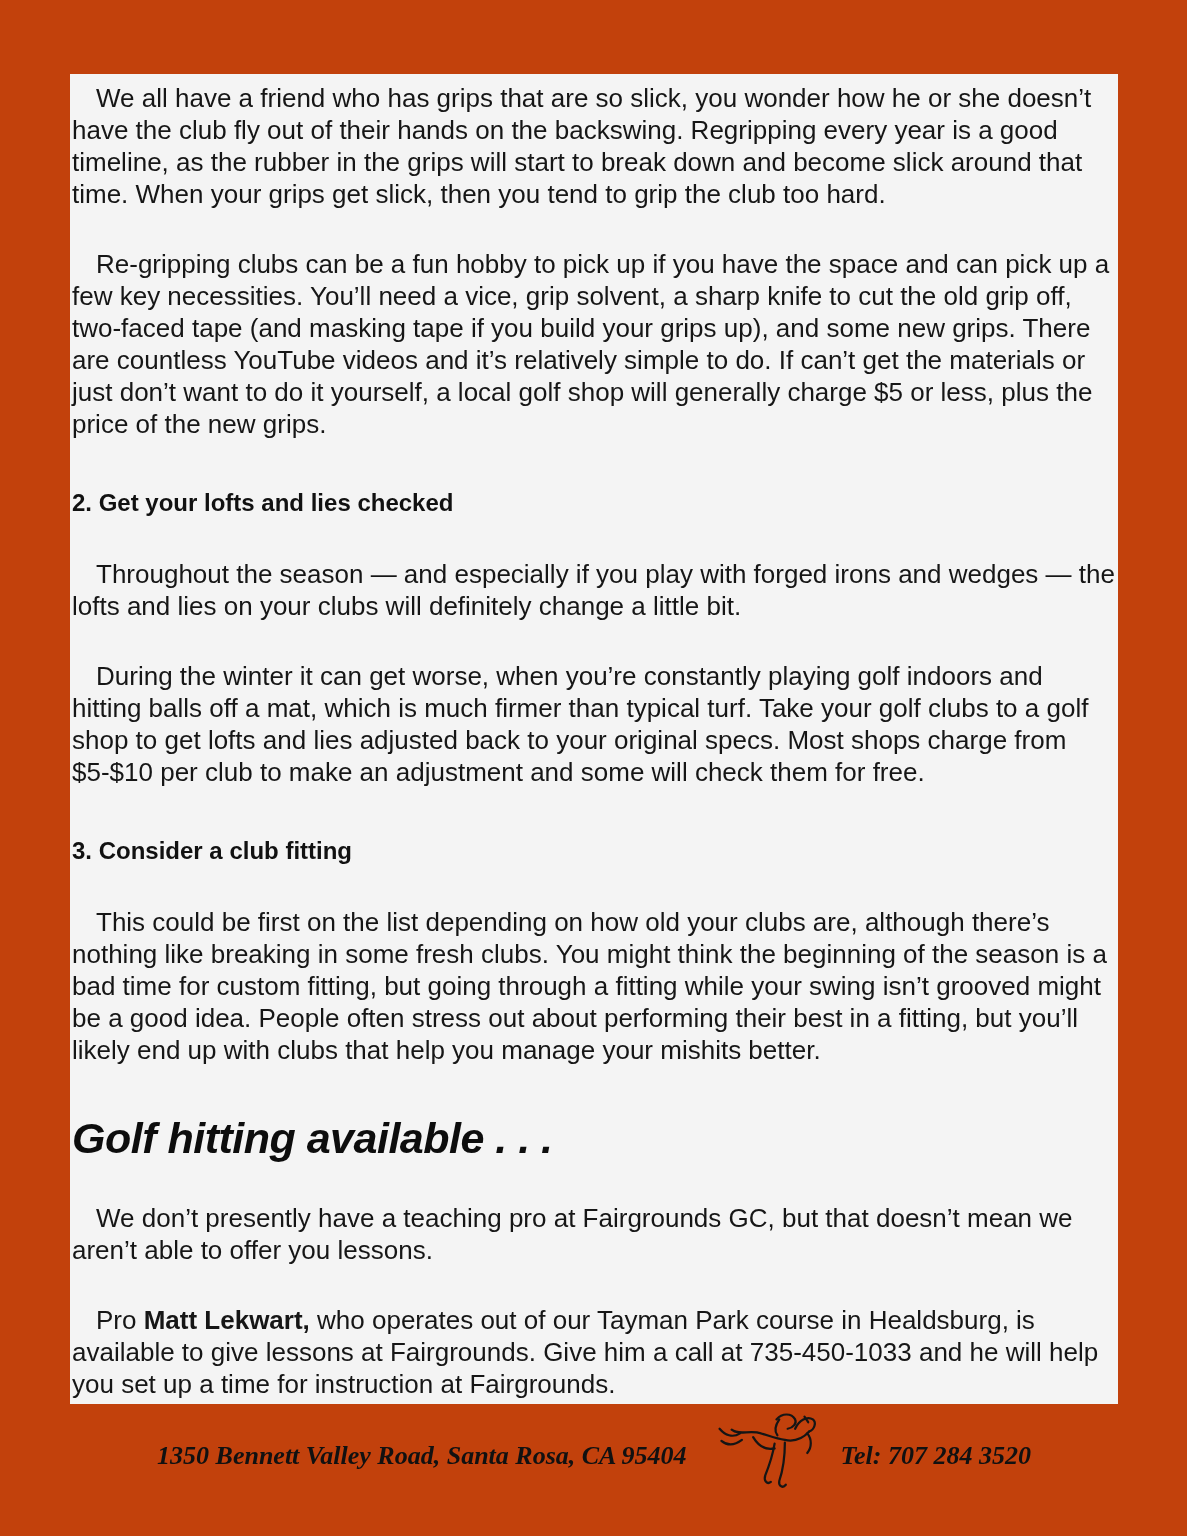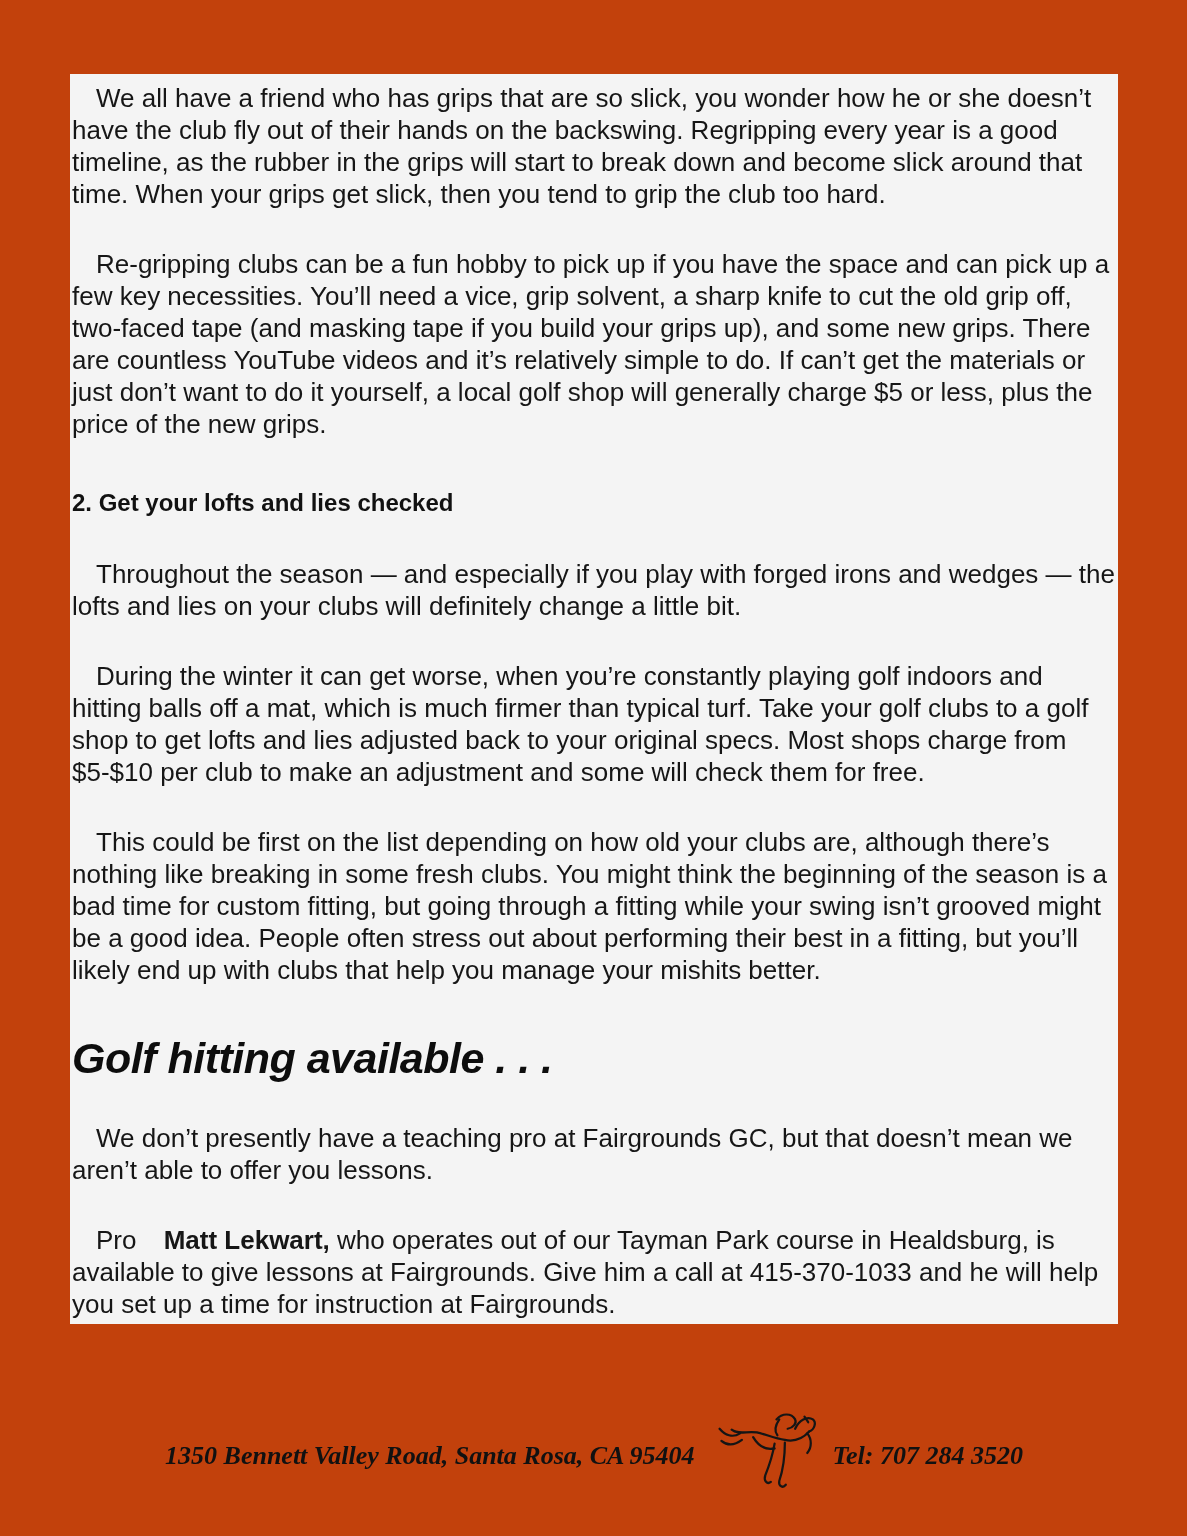--- a/index.html
+++ b/index.html
@@ -40,34 +40,35 @@
   }
   .content h2.big-h {
     margin: 46px 0 0 0;
     font-size: 43px;
     line-height: 52px;
     font-weight: bold;
     font-style: italic;
     letter-spacing: -0.5px;
     color: #0d0d0d;
   }
-  .content b { font-weight: bold; margin-left: 20px; }
+  .content b { font-weight: bold; }
   .footer {
     position: absolute;
     left: 70px; top: 1408px;
     width: 1048px; height: 96px;
     display: flex;
     align-items: center;
     justify-content: center;
     font-family: "Liberation Serif", serif;
     font-style: italic;
     font-weight: bold;
     font-size: 26px;
     color: #111111;
     white-space: nowrap;
+    gap: 8px;
   }
   .footer .addr { margin-right: 10px; }
   .footer .logo { flex: 0 0 auto; margin: 0 8px; }
   .footer .tel { margin-left: 0; }
   .footer .web { margin-left: 14px; }
 </style>
 </head>
 <body>
 
 <div class="page">
@@ -77,28 +78,29 @@
     <p class="body-p first">We all have a friend who has grips that are so slick, you wonder how he or she doesn’t have the club fly out of their hands on the backswing.  Regripping every year is a good timeline, as the rubber in the grips will start to break down and become slick around that time. When your grips get slick, then you tend to grip the club too hard.</p>
 
     <p class="body-p">Re-gripping clubs can be a fun hobby to pick up if you have the space and can pick up a few key necessities. You’ll need a vice, grip solvent, a sharp knife to cut the old grip off, two-faced tape (and masking tape if you build your grips up), and some new grips. There are countless YouTube videos and it’s relatively simple to do. If can’t get the materials or just don’t want to do it yourself, a local golf shop will generally charge $5 or less, plus the price of the new grips.</p>
 
     <h3 class="sub-h">2. Get your lofts and lies checked</h3>
 
     <p class="body-p">Throughout the season — and especially if you play with forged irons and wedges — the lofts and lies on your clubs will definitely change a little bit.</p>
 
     <p class="body-p">During the winter it can get worse, when you’re constantly playing golf indoors and hitting balls off a mat, which is much firmer than typical turf. Take your golf clubs to a golf shop to get lofts and lies adjusted back to your original specs. Most shops charge from $5-$10 per club to make an adjustment and some will check them for free.</p>
 
+    <h3 class="sub-h">3. Consider a club fitting</h3>
 
     <p class="body-p">This could be first on the list depending on how old your clubs are, although there’s nothing like breaking in some fresh clubs.  You might think the beginning of the season is a bad time for custom fitting, but going through a fitting while your swing isn’t grooved might be a good idea. People often stress out about performing their best in a fitting, but you’ll likely end up with clubs that help you manage your mishits better.</p>
 
     <h2 class="big-h">Golf hitting available . . .</h2>
 
     <p class="body-p">We don’t presently have a teaching pro at Fairgrounds GC, but that doesn’t mean we aren’t able to offer you lessons.</p>
 
-    <p class="body-p"><span>Pro </span><b>Matt Lekwart,</b><span> who operates out of our Tayman Park course in Healdsburg, is available to give lessons at Fairgrounds. Give him a call at 415-370-1033 and he will help you set up a time for instruction at Fairgrounds.</span></p>
+    <p class="body-p"><span>Pro </span><b>Matt Lekwart,</b><span> who operates out of our Tayman Park course in Healdsburg, is available to give lessons at Fairgrounds. Give him a call at 735-450-1033 and he will help you set up a time for instruction at Fairgrounds.</span></p>
 
   </div>
 
   <div class="footer">
     <span class="addr">1350 Bennett Valley Road, Santa Rosa, CA 95404</span>
 
     <span class="logo">
       <svg width="112" height="94" viewBox="0 0 120 100" xmlns="http://www.w3.org/2000/svg">
         <g fill="none" stroke="#151515" stroke-width="2.4" stroke-linecap="round" stroke-linejoin="round">
 

